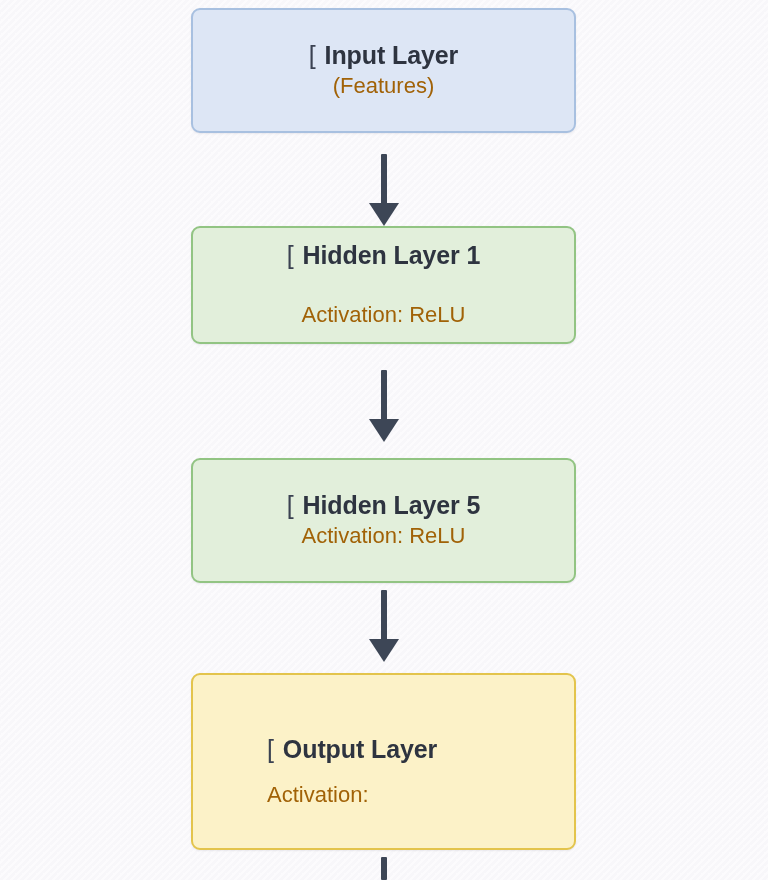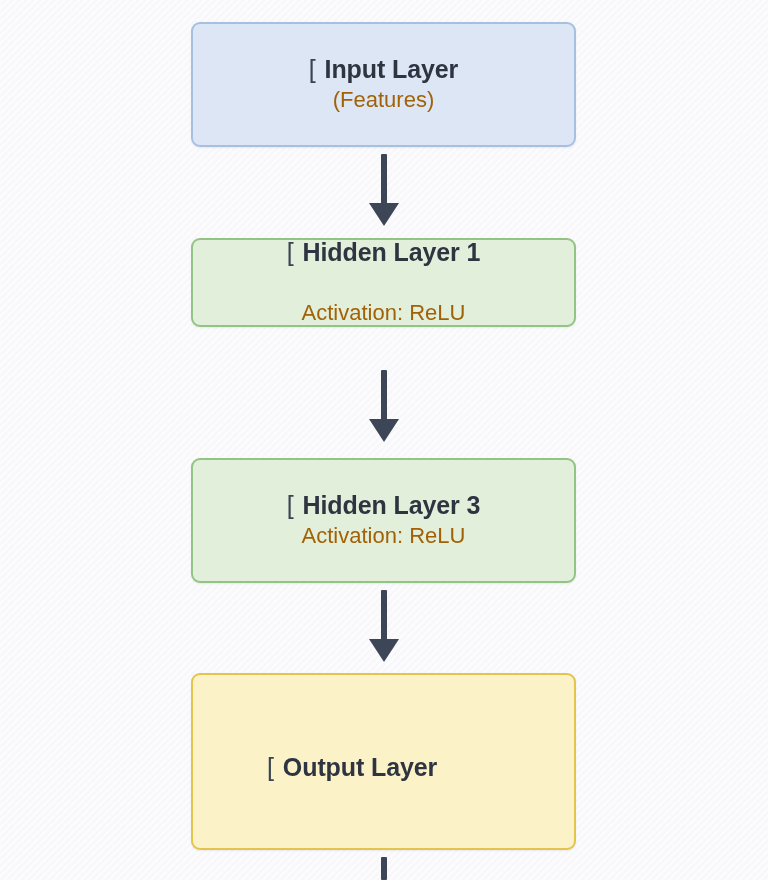--- a/index.html
+++ b/index.html
@@ -55,28 +55,28 @@
   }
   .bracket {
     font-weight: normal;
     color: #3b4252;
     margin-right: 9px;
     font-size: 25px;
   }
 
   
   .node.input {
-    top: 22px;
+    top: 8px;
     height: 125px;
     background: #dde6f5;
     border-color: #a8c0e0;
   }
   .node.hidden1 {
-    top: 238px;
-    height: 89px;
+    top: 226px;
+    height: 118px;
     background: #e2efdb;
     border-color: #92c483;
     gap: 30px;
   }
   .node.hidden2 {
     top: 458px;
     height: 125px;
     background: #e2efdb;
     border-color: #92c483;
   }
@@ -157,33 +157,34 @@
     <div class="node-sub">Activation: ReLU</div>
   </div>
 
   <div class="arrow a2">
     <div class="stem"></div>
     <div class="head"></div>
   </div>
 
   <div class="node hidden2">
     <div class="node-title">
-      <span class="bracket">[</span><span>Hidden Layer 3</span>
+      <span class="bracket">[</span><span>Hidden Layer 5</span>
     </div>
     <div class="node-sub">Activation: ReLU</div>
   </div>
 
   <div class="arrow a3">
     <div class="stem"></div>
     <div class="head"></div>
   </div>
 
   <div class="node output">
     <div class="node-title">
       <span class="bracket">[</span><span>Output Layer</span>
     </div>
+    <div class="node-sub">Activation:</div>
   </div>
 
   <div class="arrow a4">
     <div class="stem"></div>
   </div>
 
 </div>
 
 </body></html>

